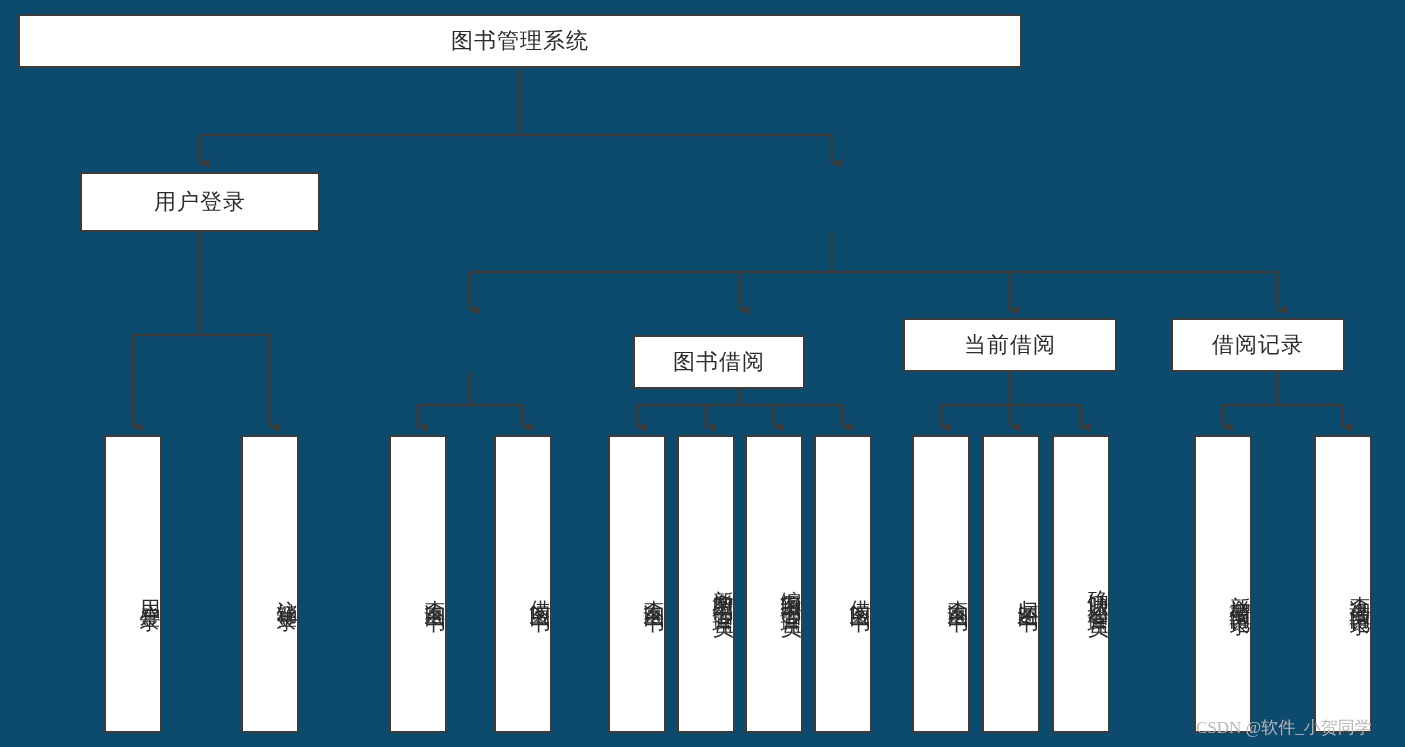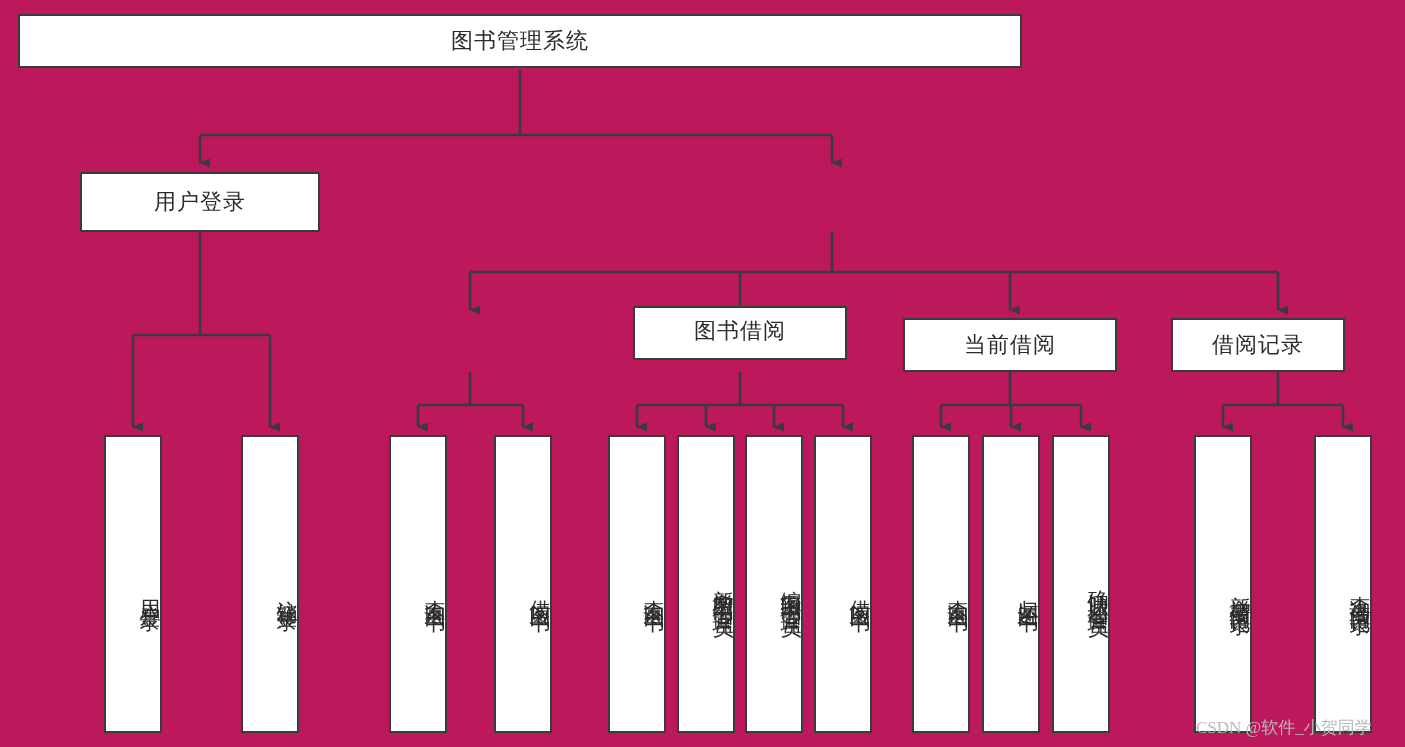--- a/index.html
+++ b/index.html
@@ -7,21 +7,21 @@
     padding: 0;
     background: #ffffff;
   }
   body {
     font-family: "DejaVu Sans", "Liberation Sans", sans-serif;
   }
   #canvas {
     position: relative;
     width: 1405px;
     height: 747px;
-    background: #be185d;
+    background: #0c4a6e;
     overflow: hidden;
   }
   #wires {
     position: absolute;
     left: 0;
     top: 0;
     width: 1405px;
     height: 747px;
     pointer-events: none;
   }
@@ -120,21 +120,21 @@
       <path d="M1223,405 L1343,405"></path>
       <path d="M1223,405 L1223,427" marker-end="url(#arrow)"></path>
       <path d="M1343,405 L1343,427" marker-end="url(#arrow)"></path>
     </g>
   </svg>
 
   <div class="node horiz root" style="left:18px; top:14px; width:1004px; height:54px;">图书管理系统</div>
 
   <div class="node horiz" style="left:80px; top:172px; width:240px; height:60px;">用户登录</div>
 
-  <div class="node horiz" style="left:633px; top:306px; width:214px; height:54px;font-family:Liberation Mono, monospace;">图书借阅</div>
+  <div class="node horiz" style="left:633px; top:335px; width:172px; height:54px;">图书借阅</div>
   <div class="node horiz" style="left:903px; top:318px; width:214px; height:54px;">当前借阅</div>
   <div class="node horiz" style="left:1171px; top:318px; width:174px; height:54px;font-family:Liberation Serif, serif;">借阅记录</div>
 
   <div class="node leaf" style="left:104px; top:435px; width:58px; height:298px;">用户登录</div>
   <div class="node leaf" style="left:241px; top:435px; width:58px; height:298px;">注销登录</div>
 
   <div class="node leaf" style="left:389px; top:435px; width:58px; height:298px;">查询图书</div>
   <div class="node leaf" style="left:494px; top:435px; width:58px; height:298px;">借阅图书</div>
 
   <div class="node leaf" style="left:608px; top:435px; width:58px; height:298px;">查询图书</div>

